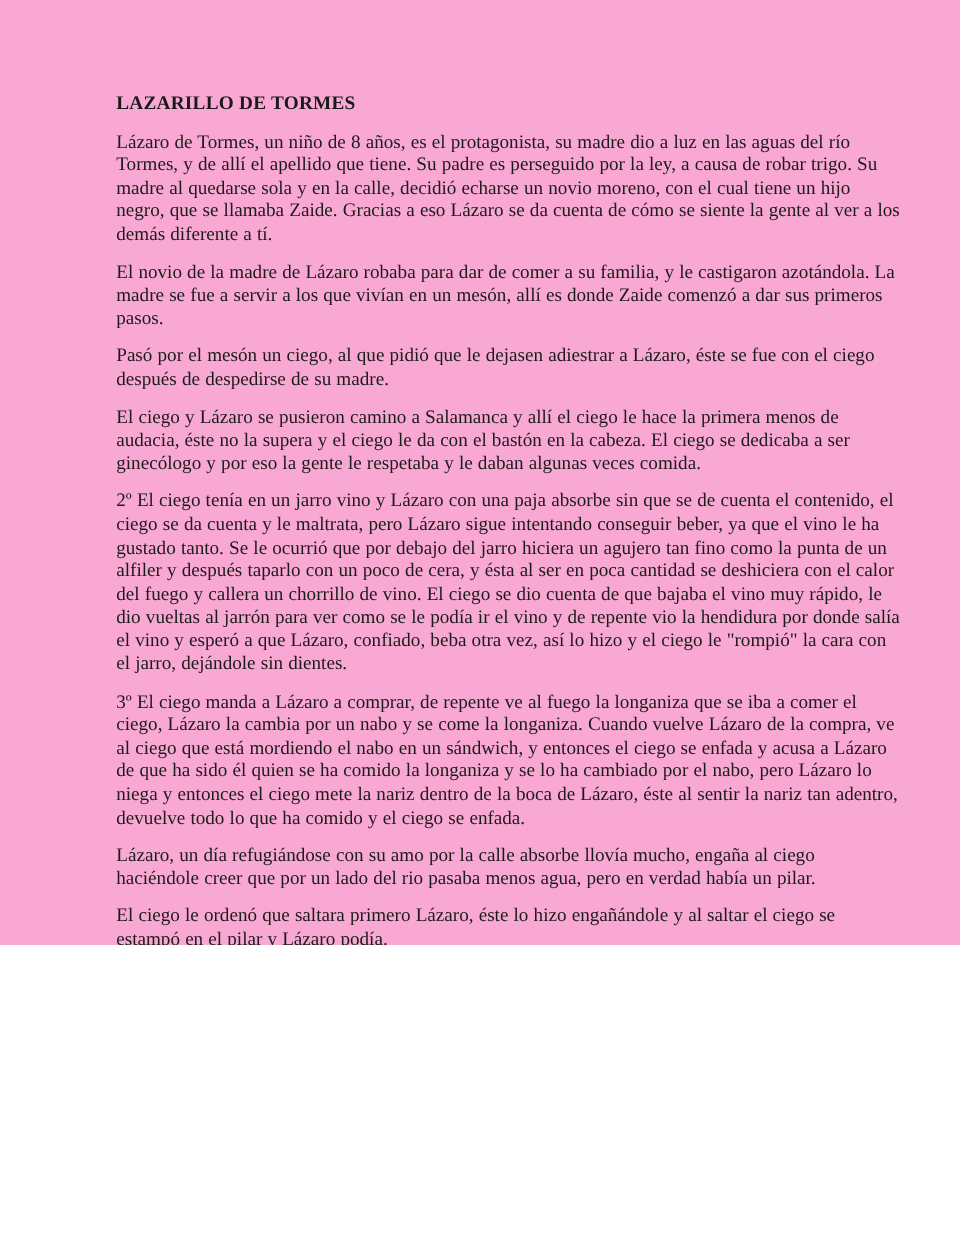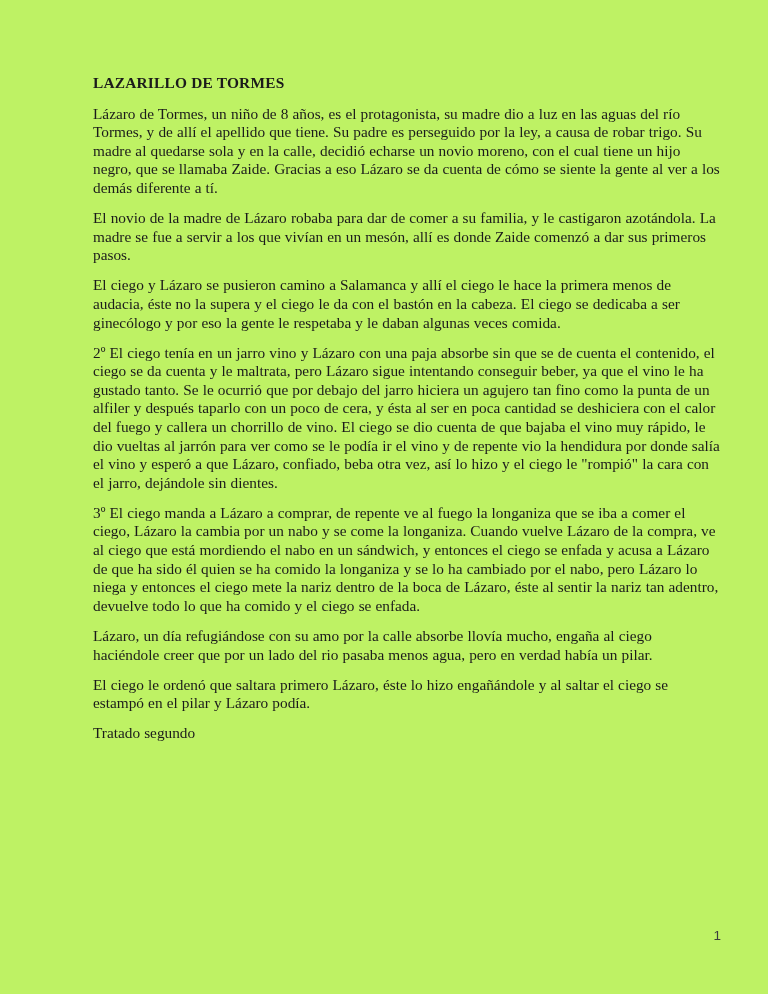--- a/index.html
+++ b/index.html
@@ -3,22 +3,22 @@
 <meta charset="utf-8">
 <style>
   html, body {
     margin: 0;
     padding: 0;
     background: #ffffff;
   }
   .page {
     position: relative;
     width: 768px;
-    height: 994px;
-    background: #bef264;
+    height: 756px;
+    background: #f9a8d4;
     overflow: hidden;
     font-family: "Liberation Serif", "DejaVu Serif", serif;
     color: #1b1b1b;
   }
   .content {
     position: absolute;
     left: 93px;
     top: 74px;
     width: 629px;
     font-size: 15.3px;
@@ -49,20 +49,21 @@
   }
 </style>
 </head>
 <body>
 
 <div class="page">
   <div class="content">
     <h1 class="doc-title">LAZARILLO DE TORMES</h1>
     <p class="para">Lázaro de Tormes, un niño de 8 años, es el protagonista, su madre dio a luz en las aguas del río Tormes, y de allí el apellido que tiene. Su padre es perseguido por la ley, a causa de robar trigo. Su madre al quedarse sola y en la calle, decidió echarse un novio moreno, con el cual tiene un hijo negro, que se llamaba Zaide. Gracias a eso Lázaro se da cuenta de cómo se siente la gente al ver a los demás diferente a tí.</p>
     <p class="para">El novio de la madre de Lázaro robaba para dar de comer a su familia, y le castigaron azotándola. La madre se fue a servir a los que vivían en un mesón, allí es donde Zaide comenzó a dar sus primeros pasos.</p>
+    <p class="para">Pasó por el mesón un ciego, al que pidió que le dejasen adiestrar a Lázaro, éste se fue con el ciego después de despedirse de su madre.</p>
     <p class="para">El ciego y Lázaro se pusieron camino a Salamanca y allí el ciego le hace la primera menos de audacia, éste no la supera y el ciego le da con el bastón en la cabeza. El ciego se dedicaba a ser ginecólogo y por eso la gente le respetaba y le daban algunas veces comida.</p>
     <p class="para">2º El ciego tenía en un jarro vino y Lázaro con una paja absorbe sin que se de cuenta el contenido, el ciego se da cuenta y le maltrata, pero Lázaro sigue intentando conseguir beber, ya que el vino le ha gustado tanto. Se le ocurrió que por debajo del jarro hiciera un agujero tan fino como la punta de un alfiler y después taparlo con un poco de cera, y ésta al ser en poca cantidad se deshiciera con el calor del fuego y callera un chorrillo de vino. El ciego se dio cuenta de que bajaba el vino muy rápido, le dio vueltas al jarrón para ver como se le podía ir el vino y de repente vio la hendidura por donde salía el vino y esperó a que Lázaro, confiado, beba otra vez, así lo hizo y el ciego le "rompió" la cara con el jarro, dejándole sin dientes.</p>
     <p class="para">3º El ciego manda a Lázaro a comprar, de repente ve al fuego la longaniza que se iba a comer el ciego, Lázaro la cambia por un nabo y se come la longaniza. Cuando vuelve Lázaro de la compra, ve al ciego que está mordiendo el nabo en un sándwich, y entonces el ciego se enfada y acusa a Lázaro de que ha sido él quien se ha comido la longaniza y se lo ha cambiado por el nabo, pero Lázaro lo niega y entonces el ciego mete la nariz dentro de la boca de Lázaro, éste al sentir la nariz tan adentro, devuelve todo lo que ha comido y el ciego se enfada.</p>
     <p class="para">Lázaro, un día refugiándose con su amo por la calle absorbe llovía mucho, engaña al ciego haciéndole creer que por un lado del rio pasaba menos agua, pero en verdad había un pilar.</p>
     <p class="para">El ciego le ordenó que saltara primero Lázaro, éste lo hizo engañándole y al saltar el ciego se estampó en el pilar y Lázaro podía.</p>
     <p class="para">Tratado segundo</p>
   </div>
   <div class="page-number">1</div>
 </div>
 

